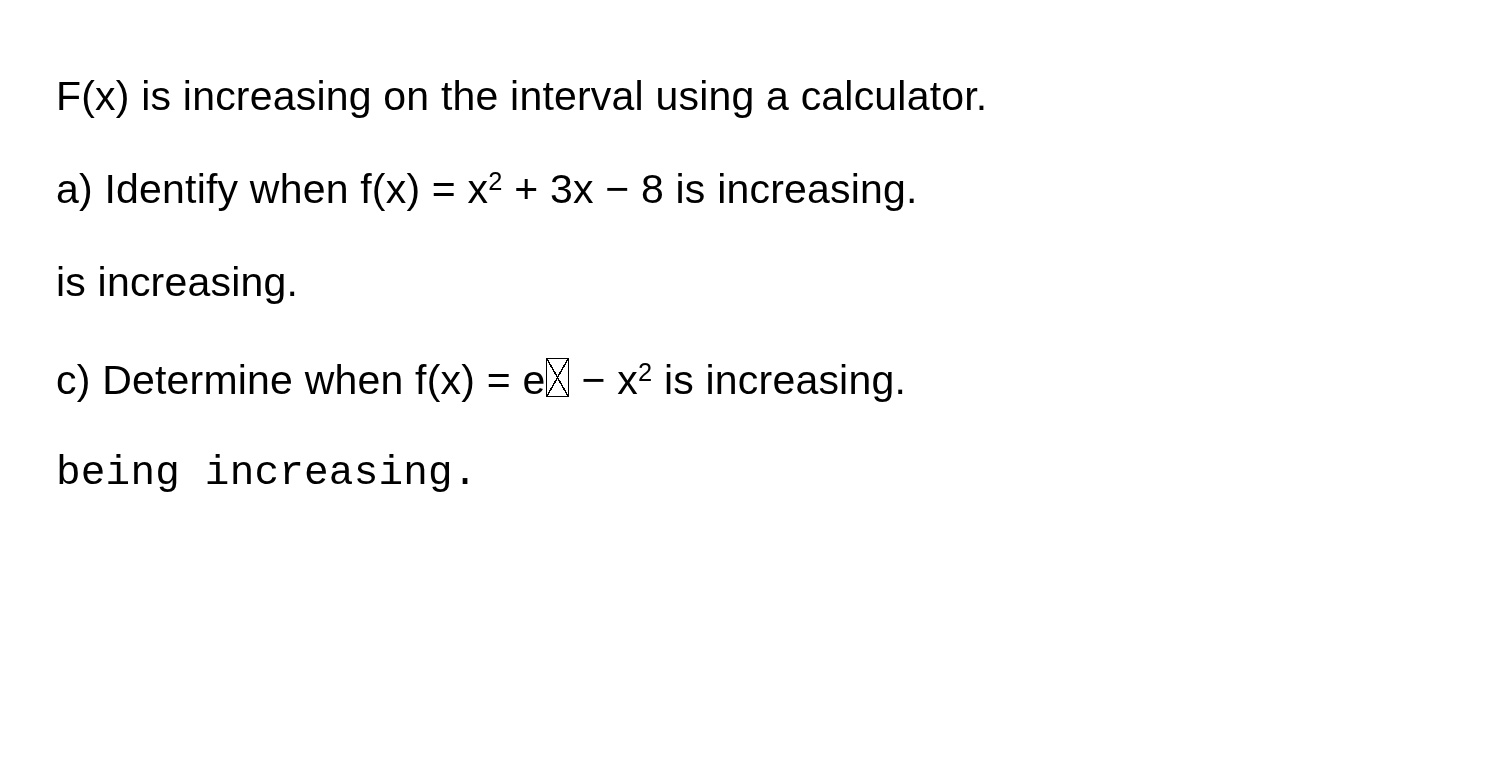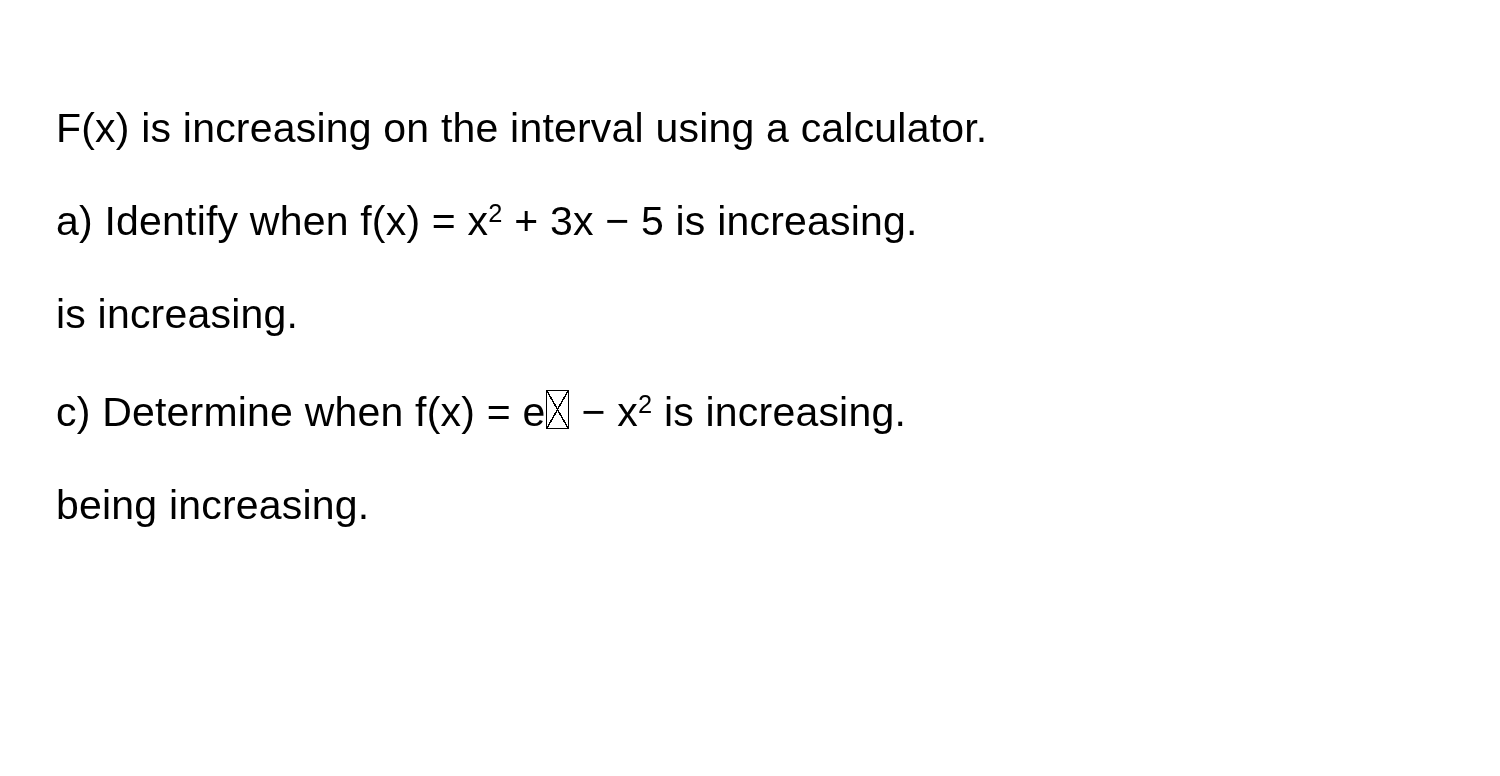--- a/index.html
+++ b/index.html
@@ -5,34 +5,35 @@
   html, body {
     margin: 0;
     padding: 0;
     width: 1500px;
     height: 776px;
     background: #ffffff;
     font-family: -apple-system, BlinkMacSystemFont, "Segoe UI", Helvetica, Arial, sans-serif;
     color: #000000;
   }
   .page {
-    padding: 108px 56px 0 56px;
+    padding: 76px 56px 0 56px;
     box-sizing: border-box;
     width: 1480px;
   }
   .line {
     font-size: 41px;
     line-height: 1.0;
     letter-spacing: 0.2px;
     font-weight: 400;
     margin-bottom: 52px;
     white-space: nowrap;
   }
   .line:last-child {
     margin-bottom: 0;
+    font-family: Liberation Mono, monospace;
   }
   sup {
     font-size: 0.62em;
     vertical-align: super;
     line-height: 0;
     position: relative;
     top: 0.06em;
   }
   .missing-glyph {
     display: inline-block;
@@ -71,21 +72,21 @@
 </head>
 <body>
 
 <div class="page">
 
   <div class="line">
     <span>F(x) is increasing on the interval using a calculator.</span>
   </div>
 
   <div class="line">
-    <span>a) Identify when f(x) = x</span><sup>2</sup><span> + 3x − 5 is increasing.</span>
+    <span>a) Identify when f(x) = x</span><sup>2</sup><span> + 3x − 8 is increasing.</span>
   </div>
 
 
   <div class="line">
     <span>is increasing.</span>
   </div>
 
   <div class="line">
     <span>c) Determine when f(x) = e</span><span class="missing-glyph"></span><span> − x</span><sup>2</sup><span> is increasing.</span>
   </div>

